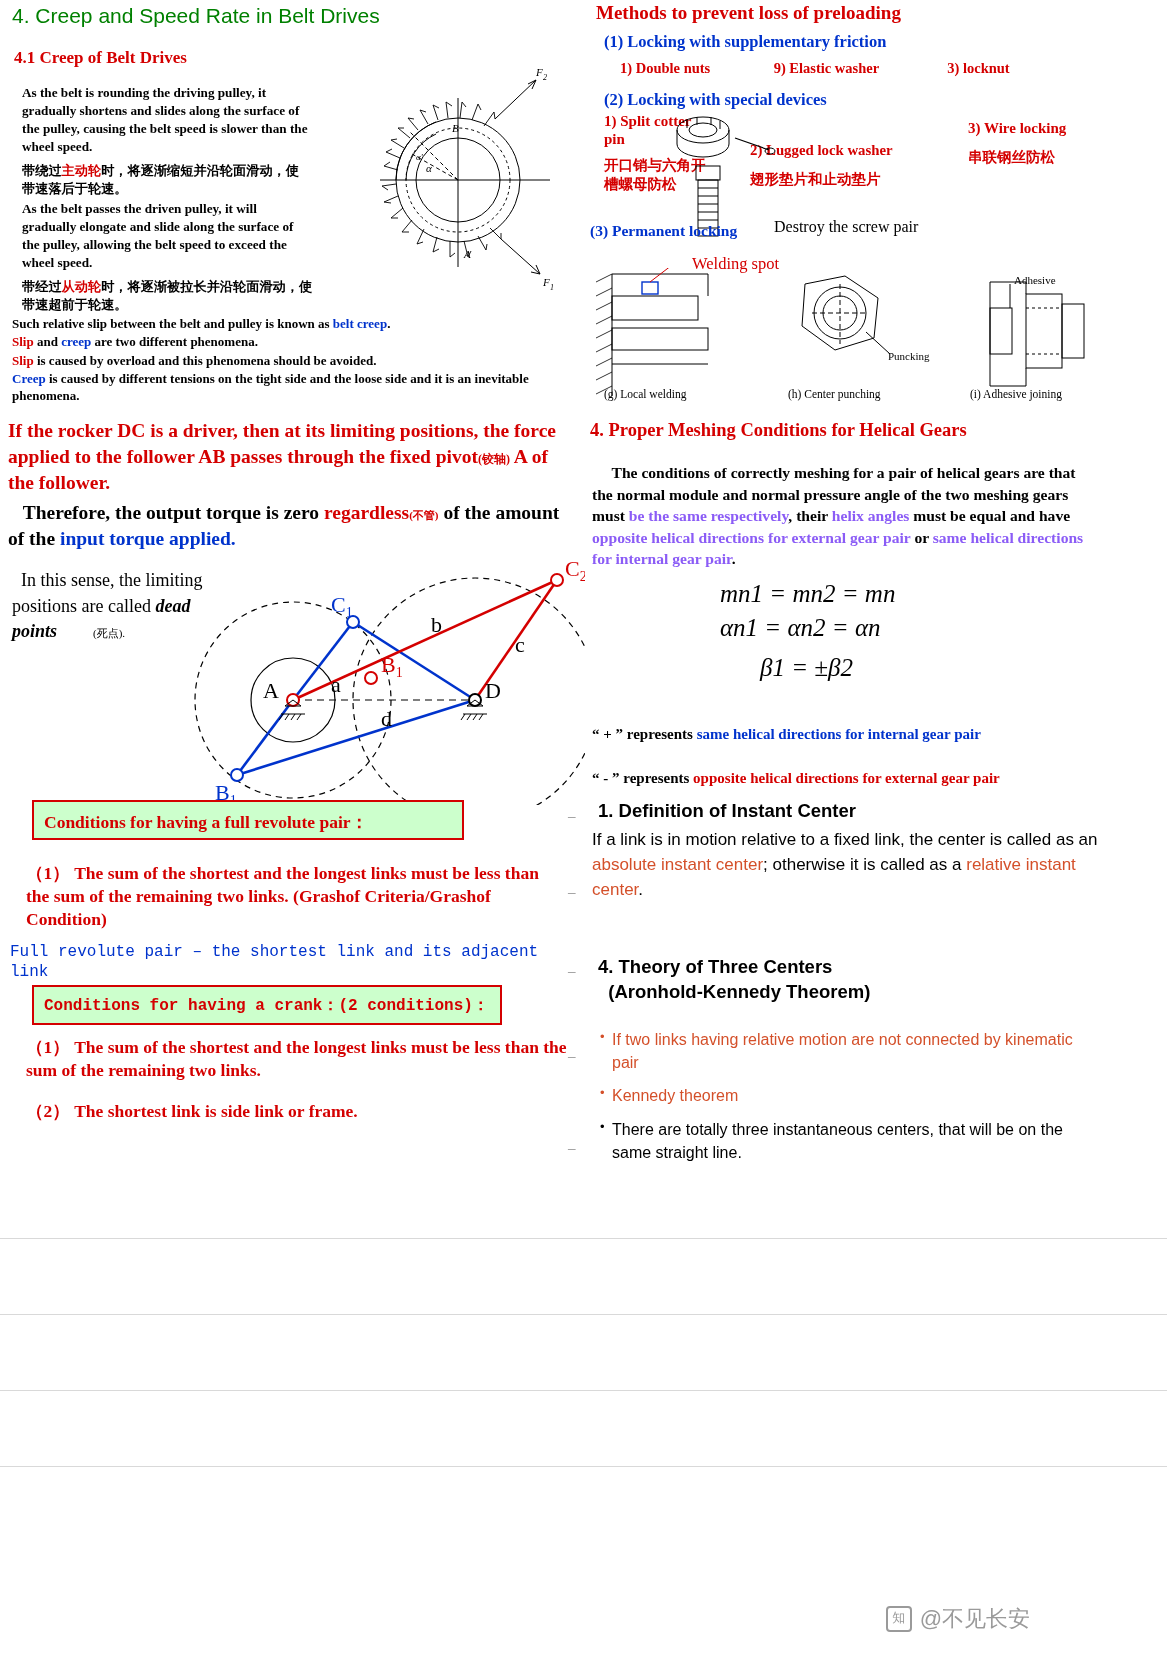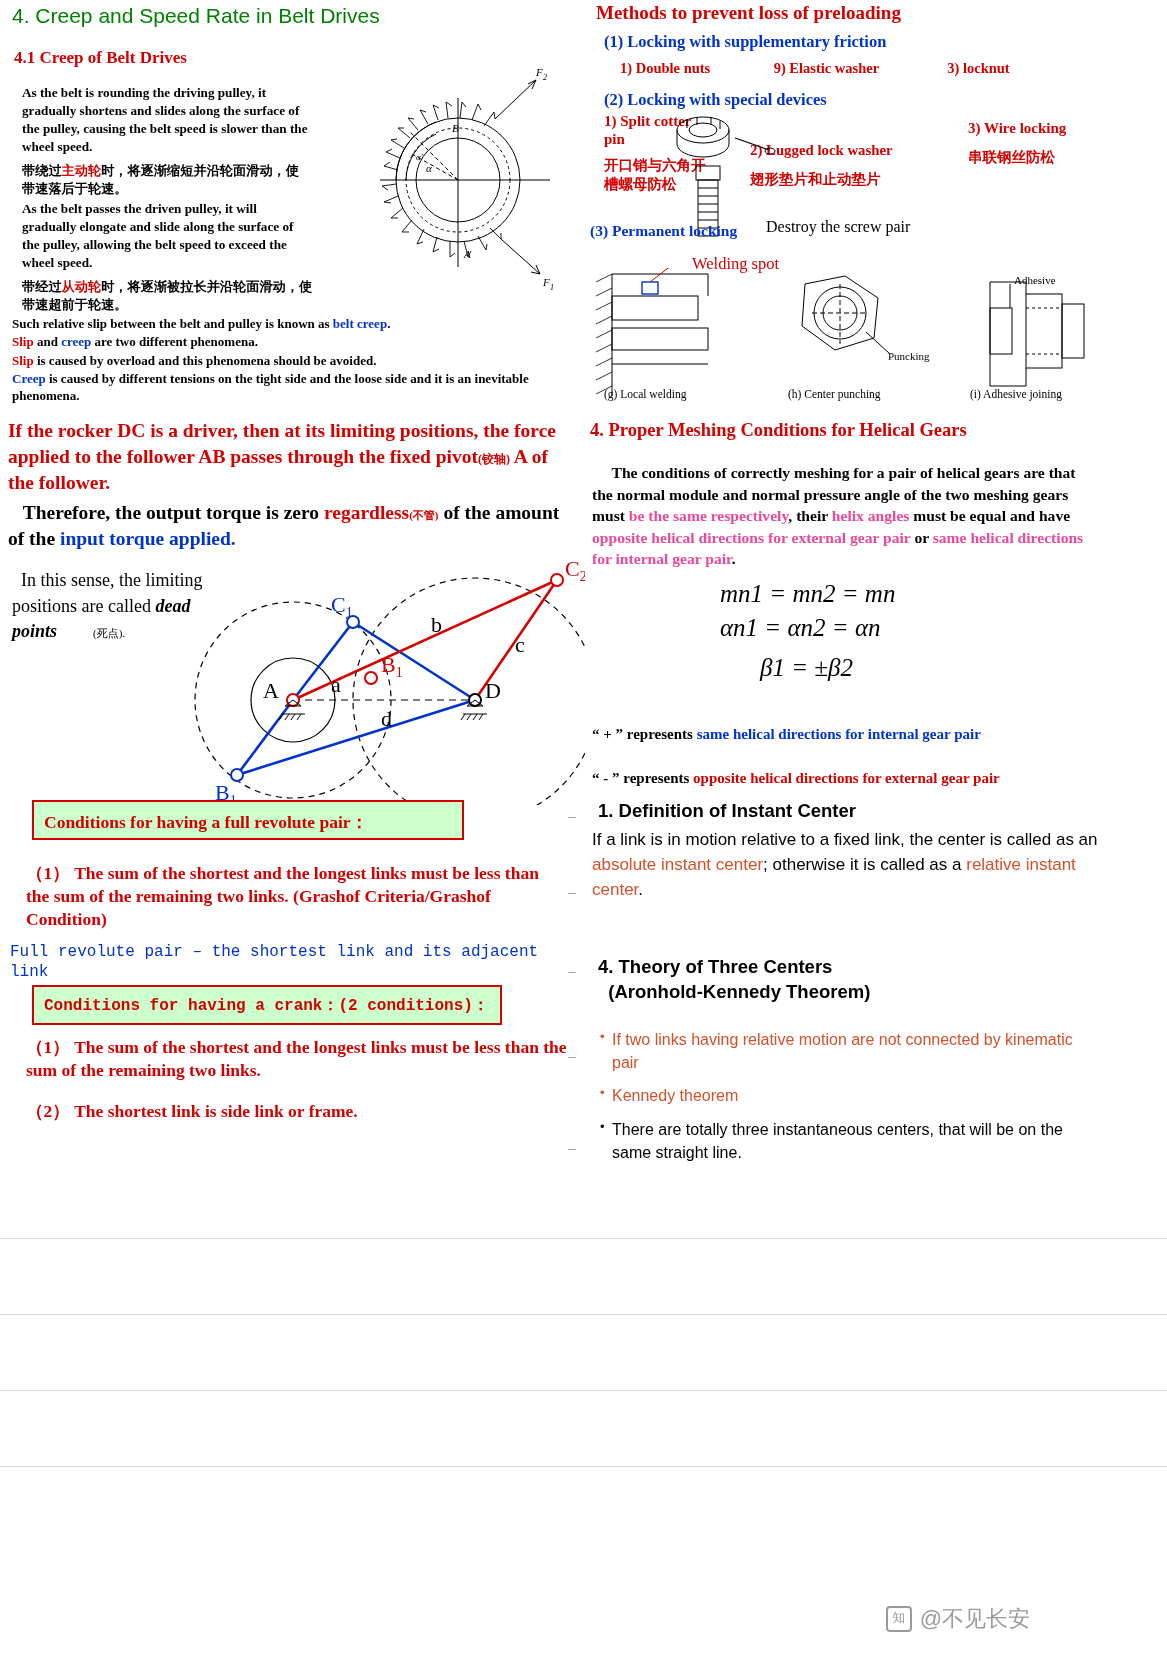--- a/index.html
+++ b/index.html
@@ -176,21 +176,21 @@
   .r-wire-cn {
     position: absolute; left: 378px; top: 148px;
     font-size: 14.5px; font-weight: bold; color: #d40000;
     font-family: "Liberation Sans", sans-serif;
   }
   .r-perm {
     position: absolute; left: 0px; top: 222px;
     font-size: 15.5px; font-weight: bold; color: #0033cc;
   }
   .r-destroy {
-    position: absolute; left: 176px; top: 218px;
+    position: absolute; left: 184px; top: 218px;
     font-size: 16px; color: #000;
   }
   .r-weld {
     position: absolute; left: 102px; top: 254px;
     font-size: 16.5px; color: #d40000; font-weight: normal;
   }
   .locking-fig {
     position: absolute; left: 0px; top: 268px;
     width: 520px; height: 145px;
   }
@@ -201,21 +201,21 @@
   .fig-caps span { position: absolute; }
 
   .r-h2 {
     position: absolute; left: 0px; top: 420px;
     font-size: 18.5px; font-weight: bold; color: #d40000;
   }
   .r-p2 {
     position: absolute; left: 2px; top: 462px; width: 500px;
     font-size: 15.6px; font-weight: bold; color: #000; line-height: 1.38;
   }
-  .r-p2 .bl { color: #ec4899; }
+  .r-p2 .bl { color: #8b5cf6; }
   .formulas {
     position: absolute; left: 130px; top: 580px; width: 330px;
     font-family: "Liberation Serif", serif; color: #000;
   }
   .formulas .fl { font-style: italic; font-size: 25px; margin-bottom: 6px; }
   .f3 { margin-top: 12px; margin-left: 40px; }
   .r-plus {
     position: absolute; left: 2px; top: 726px; width: 540px;
     font-size: 15px; font-weight: bold; color: #000;
   }

